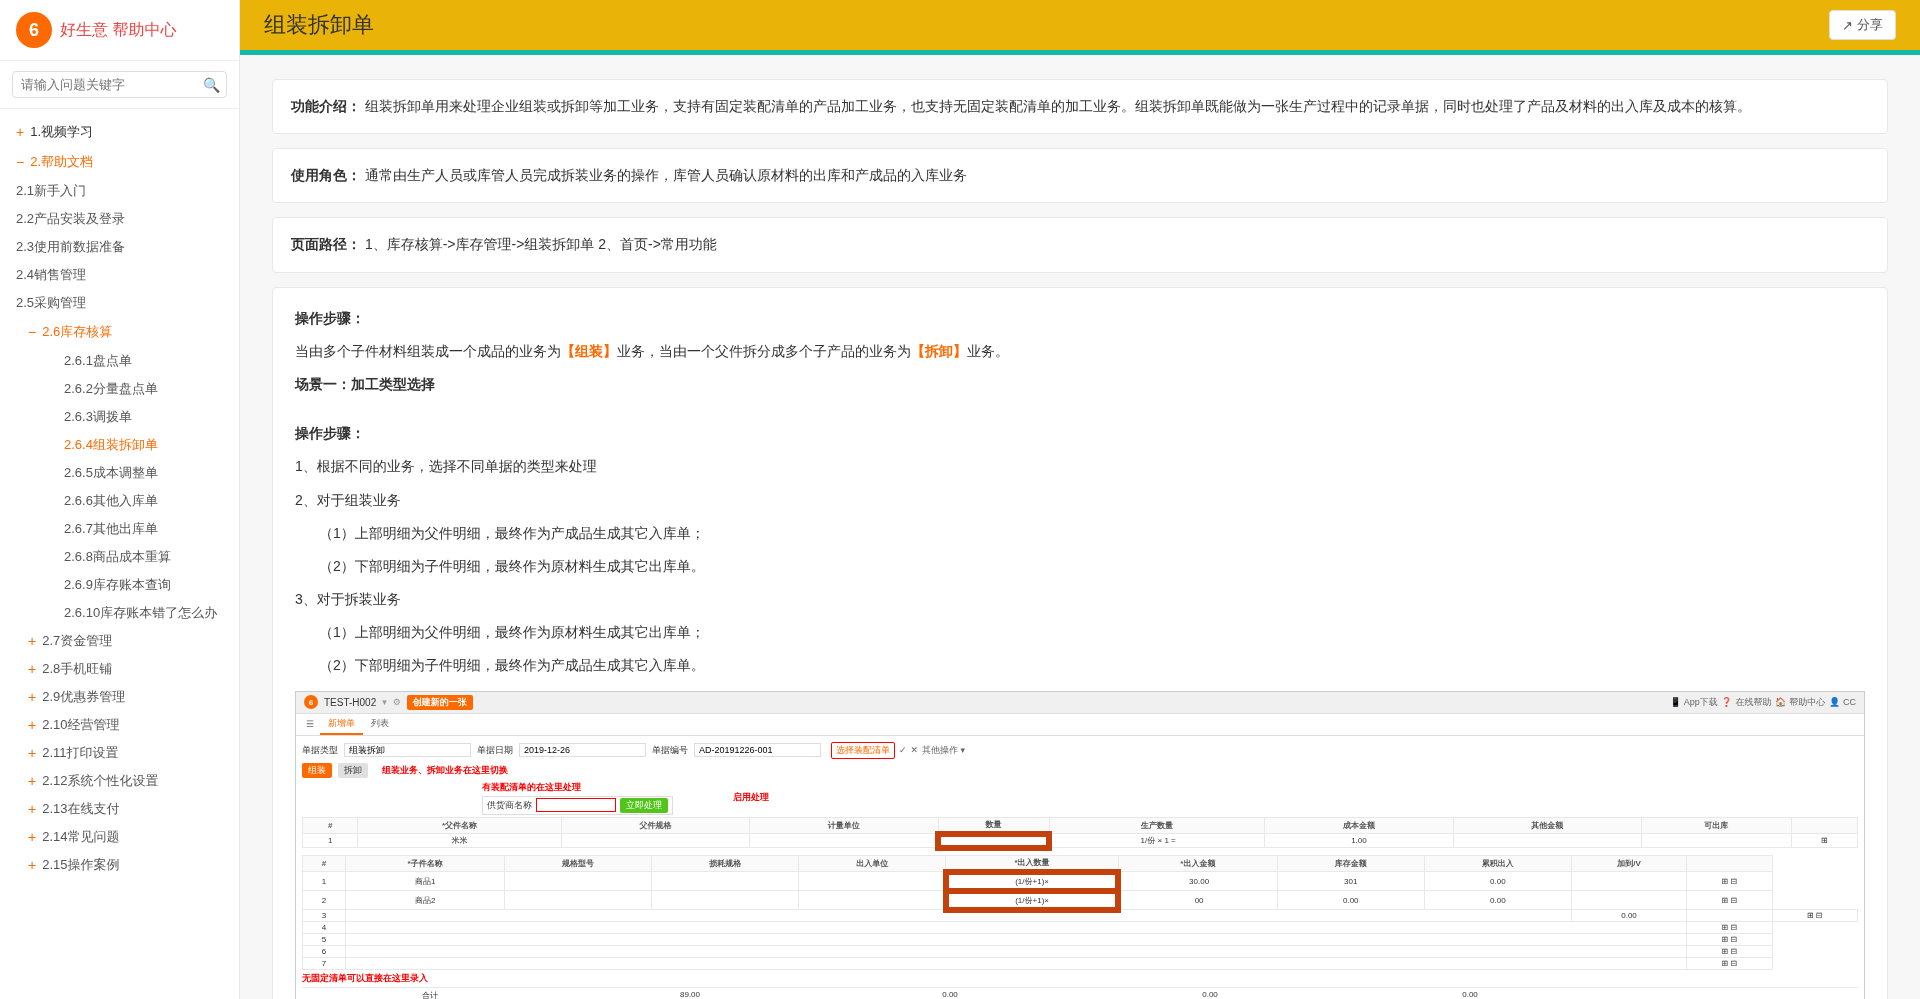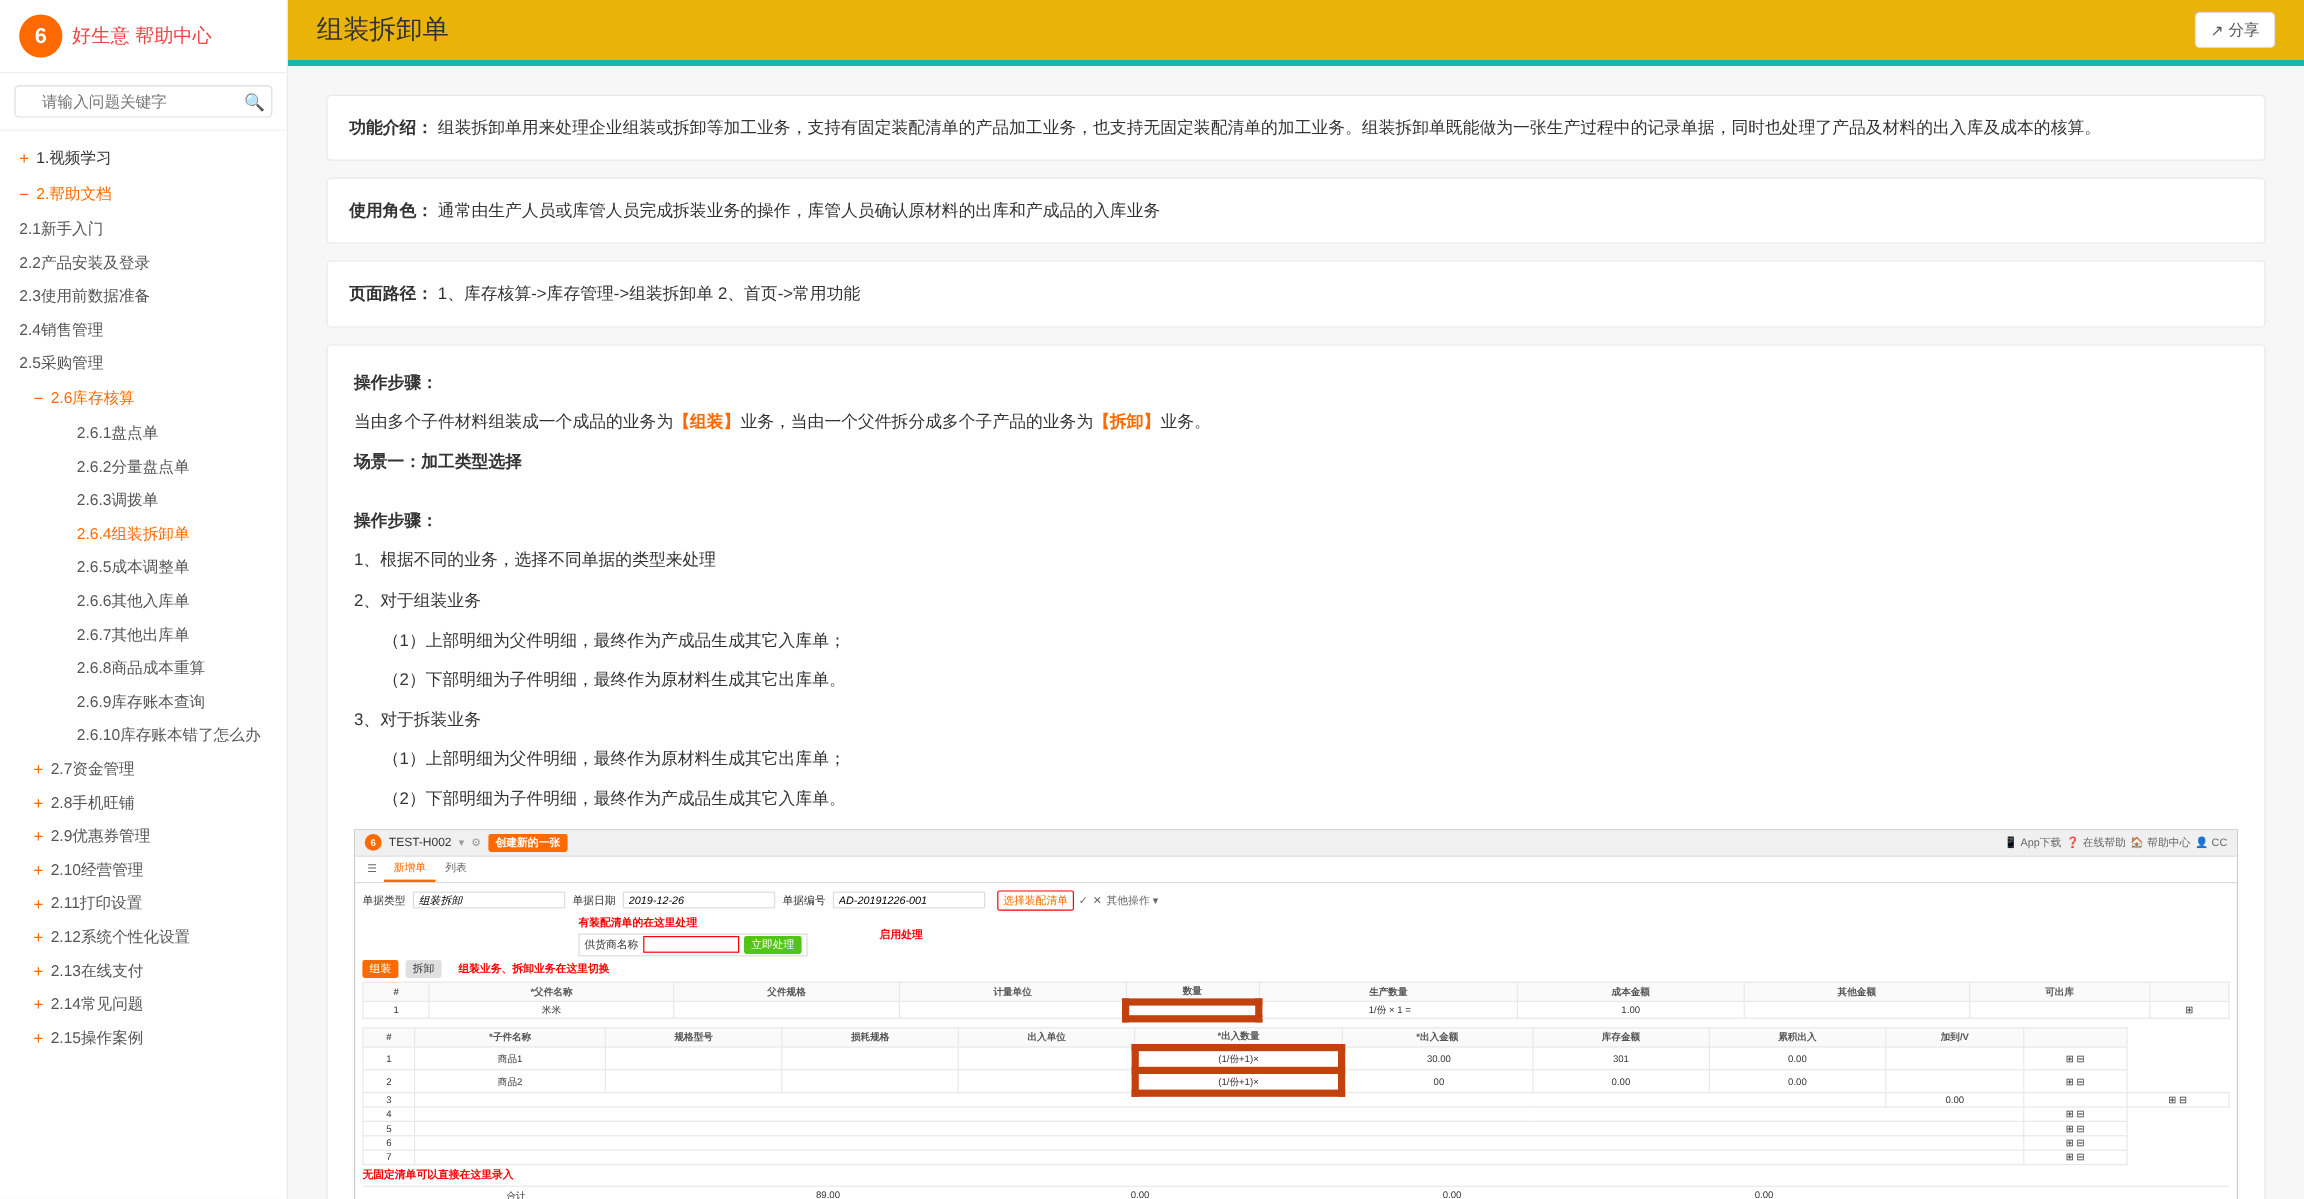--- a/index.html
+++ b/index.html
@@ -33,21 +33,21 @@
     }
     .logo-text { font-size: 16px; font-weight: normal; color: #ef4444; }
     .search-bar {
       padding: 10px 12px;
       border-bottom: 1px solid #f0f0f0;
       display: flex; align-items: center;
     }
     .search-bar input {
       border: 1px solid #ddd;
       border-radius: 4px;
-      padding: 5px 22px;
+      padding: 5px 8px;
       font-size: 13px;
       width: 100%;
       outline: none;
       color: #999;
     }
     .search-icon-wrap {
       position: relative;
       width: 100%;
       display: flex;
       align-items: center;
@@ -175,21 +175,21 @@
       font-size: 9px;
       cursor: pointer;
       color: #666;
     }
     .fs-nav-item.active {
       border-bottom: 2px solid #ff6a00;
       color: #ff6a00;
     }
     .fs-content { padding: 6px; }
     .fs-form-row { display: flex; gap: 6px; align-items: center; margin-bottom: 4px; font-size: 9px; }
-    .fs-input { border: 1px solid #ddd; padding: 1px 4px; font-size: 9px; min-width: 70px; font-style: italic; }
+    .fs-input { border: 1px solid #ddd; padding: 1px 4px; font-size: 9px; min-width: 70px; }
     .fs-input.red-border { border-color: red; }
     .fs-btn { padding: 1px 6px; font-size: 9px; border: none; border-radius: 2px; cursor: pointer; }
     .fs-btn-green { background: #52c41a; color: white; }
     .fs-table { width: 100%; border-collapse: collapse; font-size: 8px; }
     .fs-table th { background: #fafafa; border: 1px solid #e8e8e8; padding: 1px 3px; text-align: center; color: #555; }
     .fs-table td { border: 1px solid #e8e8e8; padding: 1px 3px; text-align: center; color: #333; }
     .fs-table td.red-cell { border: 6px solid #c2410c; }
     .fs-bottom-row { display: flex; gap: 4px; margin-top: 2px; font-size: 8px; color: #333; border-top: 1px solid #e8e8e8; padding-top: 2px; }
     .fs-bottom-item { flex: 1; text-align: center; }
   </style>
@@ -370,38 +370,38 @@
             <input class="fs-input" value="AD-20191226-001" readonly="" style="">
 
             <div style="position:relative; display:flex; align-items:center; gap:4px; margin-left:4px;">
               <div style="border:1px solid red; padding:1px 4px; font-size:9px; color:#ff6a00; border-radius:2px; white-space:nowrap;">选择装配清单</div>
               <span style="font-size:9px;color:#666;">✓</span>
               <span style="font-size:9px;color:#666;">✕</span>
               <span style="font-size:9px;color:#666;">其他操作 ▾</span>
             </div>
           </div>
 
+          <div style="display:flex;align-items:center;gap:6px;margin:3px 0;position:relative;">
+            <div style="background:#ff6a00;color:white;padding:1px 6px;font-size:9px;border-radius:2px;">组装</div>
+            <div style="background:#e0e0e0;padding:1px 6px;font-size:9px;border-radius:2px;">拆卸</div>
+            <span style="color:red;font-size:9px;font-weight:bold;margin-left:8px;white-space:nowrap;">组装业务、拆卸业务在这里切换</span>
+          </div>
+
           <div style="position:relative;display:flex;gap:60px;align-items:flex-start;margin-bottom:2px;">
             <div style="margin-left:180px;">
               <div style="color:red;font-size:9px;font-weight:bold;white-space:nowrap;">有装配清单的在这里处理</div>
               <div style="border:1px solid #ddd;padding:1px 4px;font-size:9px;margin-top:2px;display:flex;gap:4px;align-items:center;">
                 <span>供货商名称</span>
                 <input class="fs-input red-border" style="width: 80px;" readonly="">
                 <button class="fs-btn fs-btn-green">立即处理</button>
               </div>
             </div>
             <div style="margin-top:10px;">
               <div style="color:red;font-size:9px;font-weight:bold;white-space:nowrap;">启用处理</div>
             </div>
-          </div>
-
-          <div style="display:flex;align-items:center;gap:6px;margin:3px 0;position:relative;">
-            <div style="background:#ff6a00;color:white;padding:1px 6px;font-size:9px;border-radius:2px;">组装</div>
-            <div style="background:#e0e0e0;padding:1px 6px;font-size:9px;border-radius:2px;">拆卸</div>
-            <span style="color:red;font-size:9px;font-weight:bold;margin-left:8px;white-space:nowrap;">组装业务、拆卸业务在这里切换</span>
           </div>
 
           <table class="fs-table" style="margin-bottom:4px;">
             <thead>
               <tr>
                 <th>#</th>
                 <th>*父件名称</th>
                 <th>父件规格</th>
                 <th>计量单位</th>
                 <th>数量</th>

